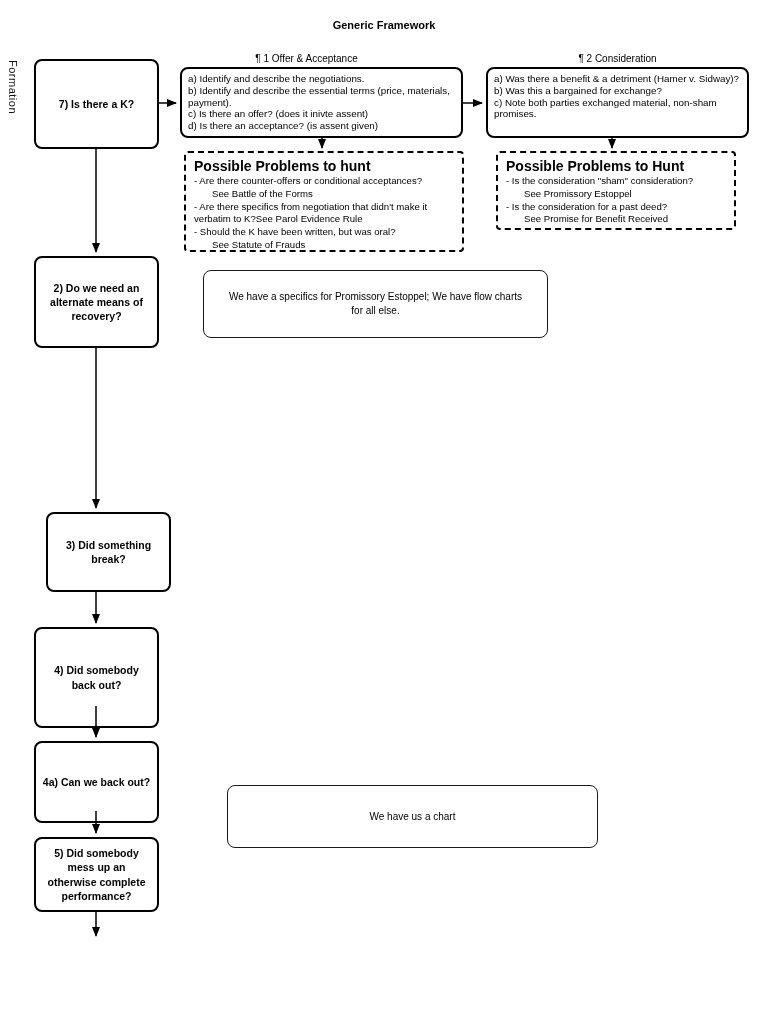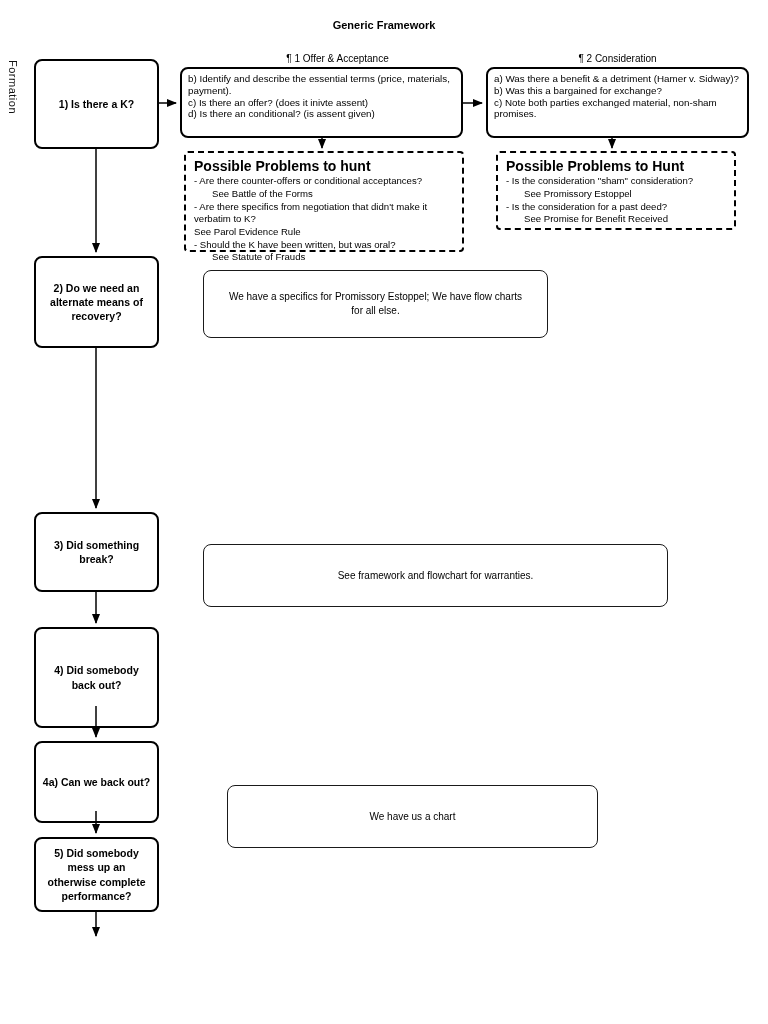--- a/index.html
+++ b/index.html
@@ -17,44 +17,44 @@
   }
   
   .fbox{
     position:absolute;left:34px;width:125px;border:2px solid #000;border-radius:8px;
     background:#fff;display:flex;align-items:center;justify-content:center;
     text-align:center;font-weight:bold;font-size:10.5px;line-height:1.35;
     padding:4px 6px;box-sizing:border-box;
   }
   .b1{top:59px;height:90px;}
   .b2{top:256px;height:92px;}
-  .b3{top:512px;height:80px;}
+  .b3{top:512px;height:80px;margin-left:12px;}
   .b4{top:627px;height:101px;}
   .b4a{top:741px;height:82px;}
   .b5a{top:837px;height:75px;}
   .b5b{top:940px;height:75px;}
   
   .col-header{position:absolute;text-align:center;font-size:10px;}
-  .hdr-offer{left:196px;width:283px;top:53px;}
+  .hdr-offer{left:165px;width:283px;top:53px;}
   .hdr-consid{left:486px;width:263px;top:53px;}
   
   .cbox{
     position:absolute;border:2px solid #000;border-radius:8px;background:#fff;
     font-size:9.8px;line-height:1.2;padding:4px 6px;box-sizing:border-box;
   }
   .offer-box{left:180px;top:67px;width:283px;height:71px;}
   .consid-box{left:486px;top:67px;width:263px;height:71px;}
   
   .dbox{
     position:absolute;border:2px dashed #000;border-radius:4px;background:#fff;
     font-size:9.6px;line-height:1.32;padding:4px 8px;box-sizing:border-box;
   }
   .dbox .dtitle{font-weight:bold;font-size:14px;}
   .dbox .indent{padding-left:18px;}
-  .dbox .split{display:flex;justify-content:flex-end;padding-right:4px;flex-direction:column;}
+  .dbox .split{display:flex;justify-content:flex-start;padding-right:4px;}
   .problems-offer{left:184px;top:151px;width:280px;height:101px;}
   .problems-consid{left:496px;top:151px;width:240px;height:79px;}
   
   .note{
     position:absolute;border:1.5px solid #1a1a1a;border-radius:8px;background:#fff;
     display:flex;align-items:center;justify-content:center;text-align:center;
     font-size:10px;line-height:1.4;padding:6px 24px;box-sizing:border-box;
   }
   .note-promissory{left:203px;top:270px;width:345px;height:68px;}
   .note-warranties{left:203px;top:544px;width:465px;height:63px;}
@@ -63,32 +63,33 @@
   svg.arrows{position:absolute;left:0;top:0;pointer-events:none;}
 </style>
 </head>
 <body>
 
 <div id="canvas">
 
   <div class="title">Generic Framework</div>
   <div class="side-label">Formation</div>
 
-  <div class="fbox b1">1) Is there a K?</div>
+  <div class="fbox b1">7) Is there a K?</div>
   <div class="fbox b2">2) Do we need an alternate means of recovery?</div>
   <div class="fbox b3">3) Did something break?</div>
   <div class="fbox b4">4) Did somebody back out?</div>
   <div class="fbox b4a">4a) Can we back out?</div>
   <div class="fbox b5a">5) Did somebody mess up an otherwise complete performance?</div>
 
   <div class="col-header hdr-offer">¶ 1 Offer &amp; Acceptance</div>
   <div class="cbox offer-box">
+    <div>a) Identify and describe the negotiations.</div>
     <div>b) Identify and describe the essential terms (price, materials, payment).</div>
     <div>c) Is there an offer? (does it inivte assent)</div>
-    <div>d) Is there an conditional? (is assent given)</div>
+    <div>d) Is there an acceptance? (is assent given)</div>
   </div>
 
   <div class="col-header hdr-consid">¶ 2 Consideration</div>
   <div class="cbox consid-box">
     <div>a) Was there a benefit &amp; a detriment (Hamer v. Sidway)?</div>
     <div>b) Was this a bargained for exchange?</div>
     <div>c) Note both parties exchanged material, non-sham promises.</div>
   </div>
 
   <div class="dbox problems-offer">
@@ -106,21 +107,20 @@
 
   <div class="dbox problems-consid">
     <div class="dtitle">Possible Problems to Hunt</div>
     <div>- Is the consideration "sham" consideration?</div>
     <div class="indent">See Promissory Estoppel</div>
     <div>- Is the consideration for a past deed?</div>
     <div class="indent">See Promise for Benefit Received</div>
   </div>
 
   <div class="note note-promissory">We have a specifics for Promissory Estoppel; We have flow charts for all else.</div>
-  <div class="note note-warranties">See framework and flowchart for warranties.</div>
   <div class="note note-chart">We have us a  chart</div>
 
   <svg class="arrows" width="768" height="1024" viewBox="0 0 768 1024">
     <defs>
       <marker id="ah" markerWidth="11" markerHeight="9" refX="9" refY="4" orient="auto" markerUnits="userSpaceOnUse">
         <path d="M0,0 L10,4 L0,8 z" fill="#000"></path>
       </marker>
     </defs>
     <line x1="159" y1="103" x2="176" y2="103" stroke="#000" stroke-width="1.5" marker-end="url(#ah)"></line>
     <line x1="463" y1="103" x2="482" y2="103" stroke="#000" stroke-width="1.5" marker-end="url(#ah)"></line>

